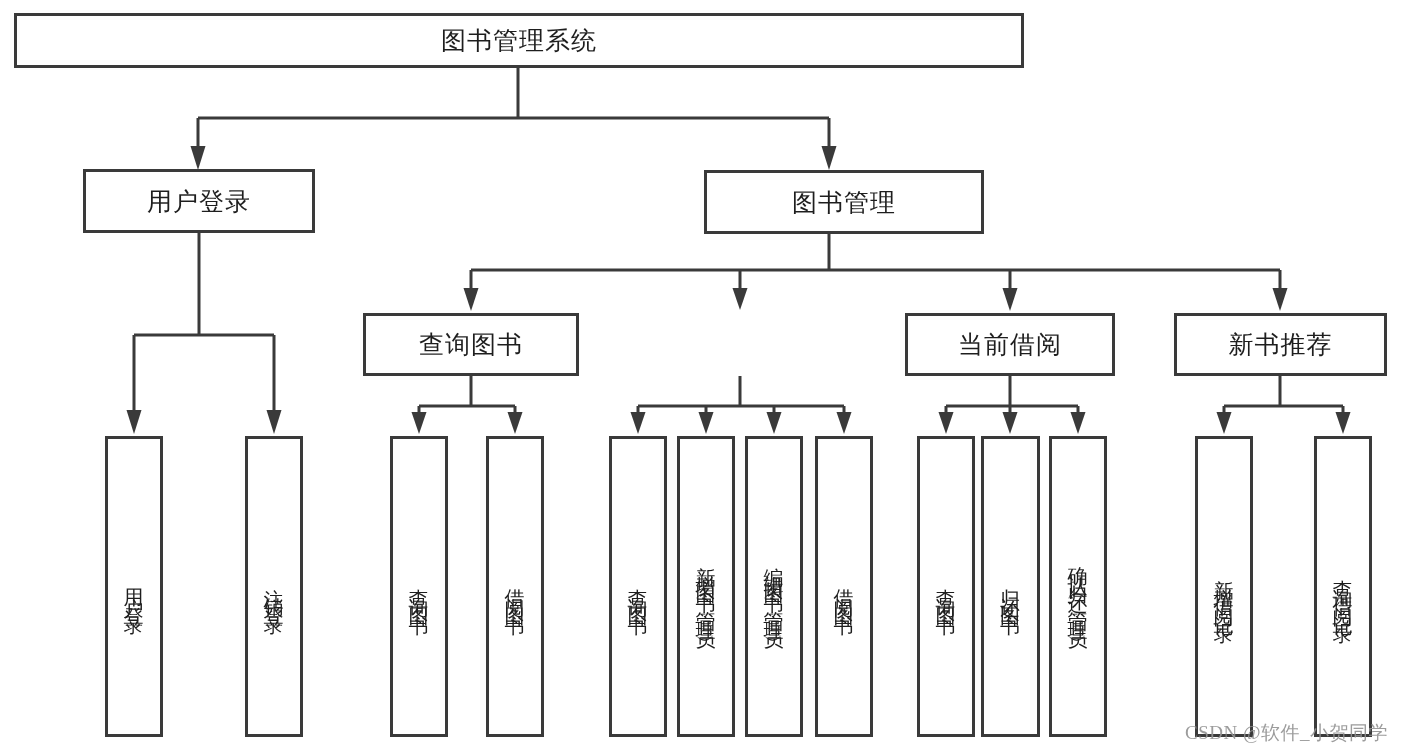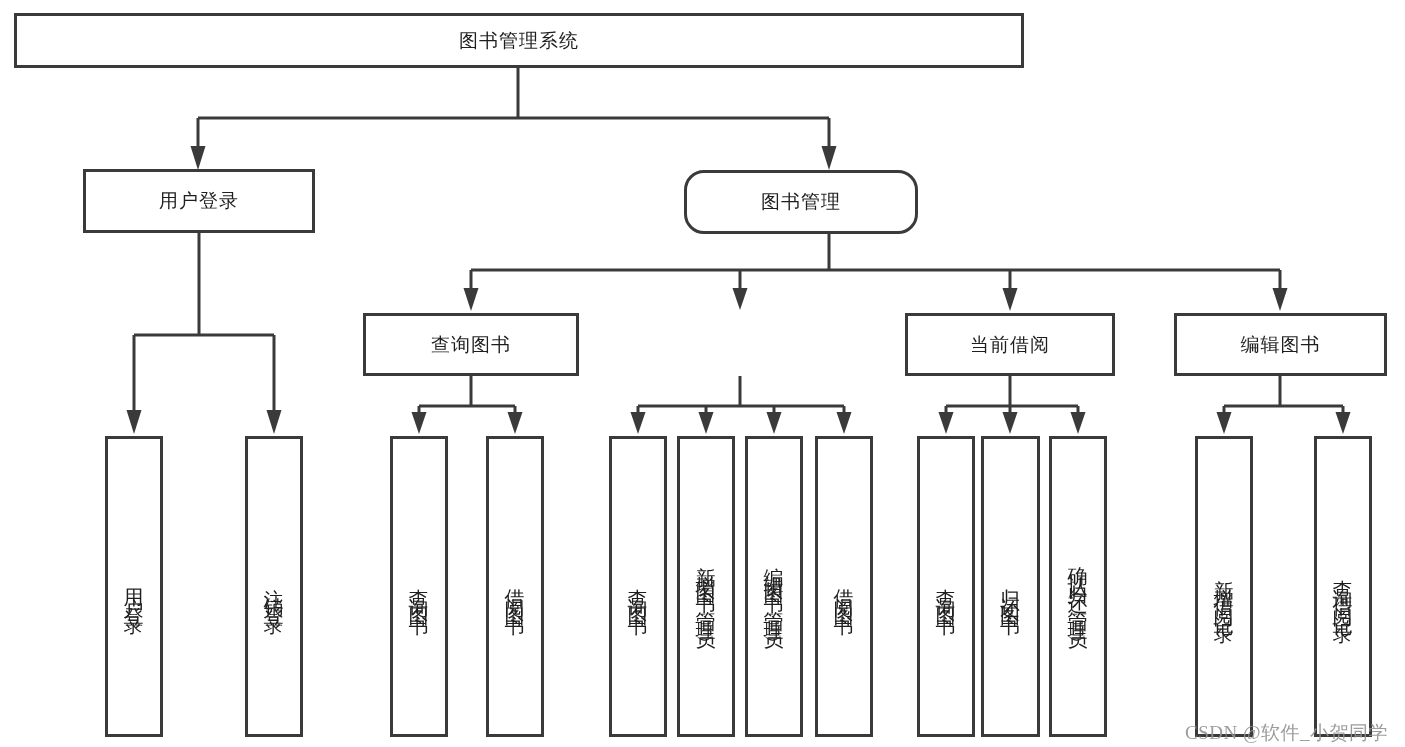--- a/index.html
+++ b/index.html
@@ -15,31 +15,31 @@
   .ah{fill:#3a3a3a;stroke:none;}
 
   .hbox,.vbox{
     position:absolute;
     box-sizing:border-box;
     border:3px solid #3a3a3a;
     background:#ffffff;
     color:#1e1e1e;
     display:flex;align-items:center;justify-content:center;
   }
-  .hbox{font-size:19px;letter-spacing:1px;font-family:Liberation Mono, monospace;}
+  .hbox{font-size:25px;letter-spacing:1px;font-family:Liberation Mono, monospace;}
   .vbox{
     top:436px;width:58px;height:301px;
     writing-mode:vertical-rl;text-orientation:mixed;
     font-size:20px;letter-spacing:9px;line-height:1;
     text-indent:9px;
   }
 
   #b-root{left:14px;top:13px;width:1010px;height:55px;}
   #b-login{left:83px;top:169px;width:232px;height:64px;}
-  #b-mgmt{left:684px;top:170px;width:234px;height:64px;border-radius:20px;}
+  #b-mgmt{left:704px;top:170px;width:280px;height:64px;}
   #b-rec{left:363px;top:313px;width:216px;height:63px;}
   #b-borrow{left:632px;top:312px;width:215px;height:64px;}
   #b-current{left:905px;top:313px;width:210px;height:63px;}
   #b-record{left:1174px;top:313px;width:213px;height:63px;}
 
   #v-login{left:105px;}
   #v-logout{left:245px;}
   #v-recq{left:390px;}
   #v-recb{left:486px;}
   #v-bbq{left:609px;}
@@ -106,21 +106,21 @@
     </g>
   </svg>
 
   <div class="hbox" id="b-root">图书管理系统</div>
 
   <div class="hbox" id="b-login">用户登录</div>
   <div class="hbox" id="b-mgmt">图书管理</div>
 
   <div class="hbox" id="b-rec">查询图书</div>
   <div class="hbox" id="b-current">当前借阅</div>
-  <div class="hbox" id="b-record">编辑图书</div>
+  <div class="hbox" id="b-record">新书推荐</div>
 
   <div class="vbox" id="v-login">用户登录</div>
   <div class="vbox" id="v-logout">注销登录</div>
 
   <div class="vbox" id="v-recq">查询图书</div>
   <div class="vbox" id="v-recb">借阅图书</div>
 
   <div class="vbox" id="v-bbq">查询图书</div>
   <div class="vbox" id="v-bba">新增图书（管理员）</div>
   <div class="vbox" id="v-bbe">编辑图书（管理员）</div>

